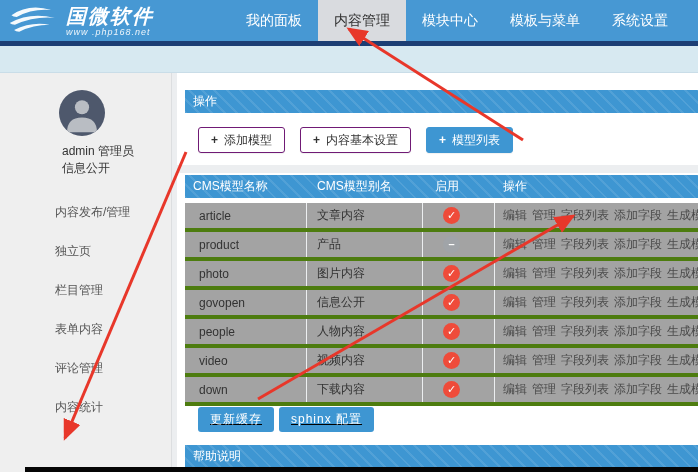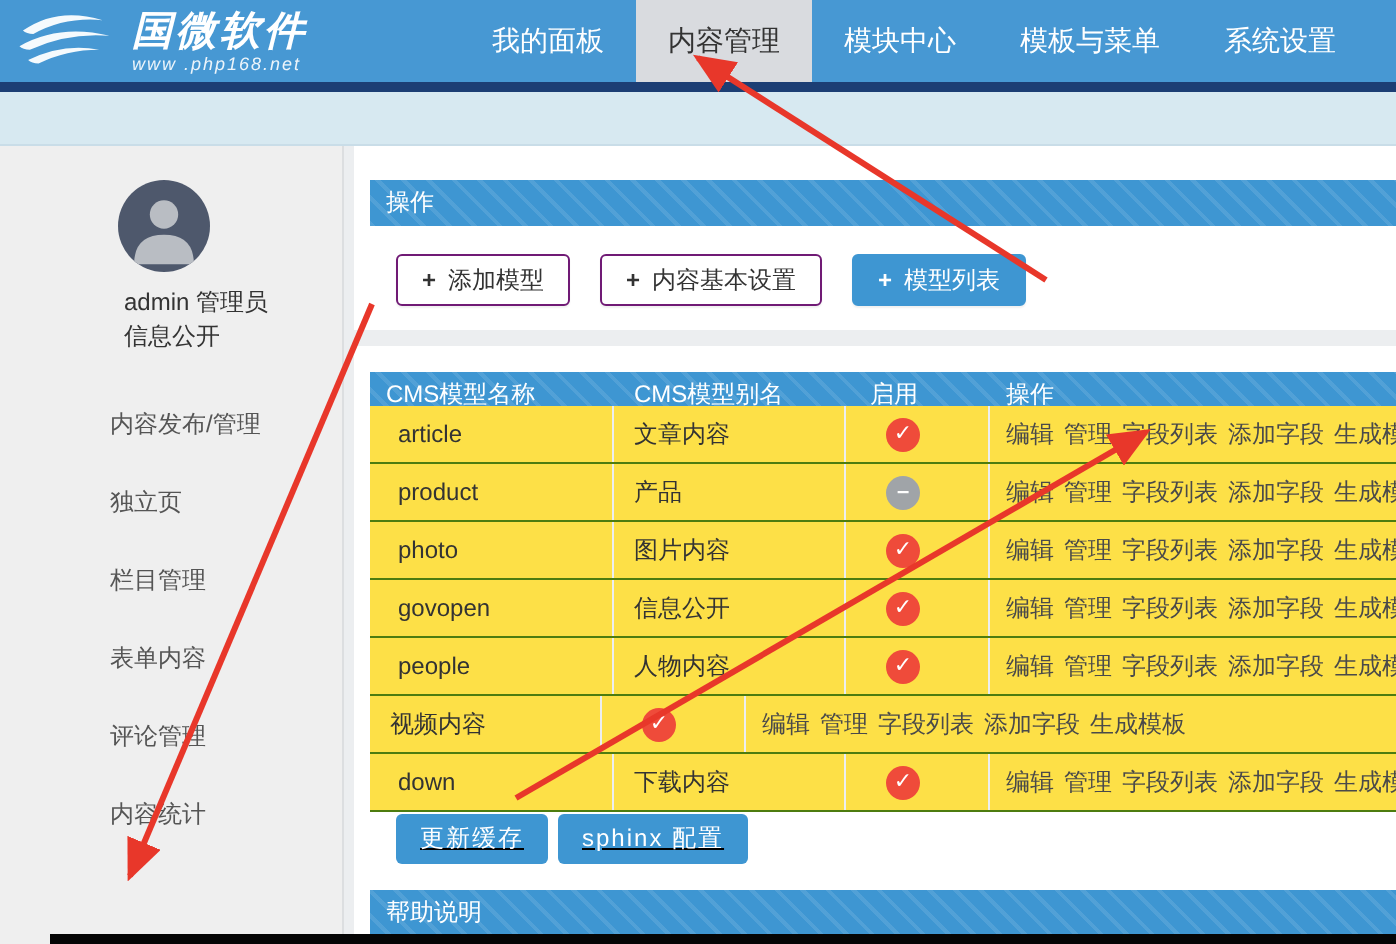--- a/index.html
+++ b/index.html
@@ -38,24 +38,24 @@
   .panel3{top:364px;height:35px;}
   .bar{position:absolute;left:8px;right:0;height:23px;color:#fff;font-size:12px;line-height:23px;padding-left:8px;
        background:#3e96d2;background-image:repeating-linear-gradient(45deg,rgba(255,255,255,.10) 0 2px,transparent 2px 9px);}
   .bar1{top:17px;} .bar3{top:8px;height:27px;}
   .btn-row{position:absolute;left:21px;top:54px;display:flex;gap:15px;}
   .abtn{height:26px;line-height:24px;font-size:12px;padding:0 12px;border:1px solid #701a75;border-radius:3px;
         background:#fff;color:#333;cursor:pointer;box-shadow:0 1px 1px rgba(0,0,0,.06);white-space:nowrap;}
   .abtn .plus{font-weight:bold;margin-right:6px;}
   .abtn.active{background:#3e96d2;border-color:#3e96d2;color:#fff;}
 
-  .thead{position:absolute;left:8px;right:0;top:13px;height:23px;display:flex;color:#fff;font-size:12px;line-height:23px;
+  .thead{position:absolute;left:8px;right:0;top:2px;height:23px;display:flex;color:#fff;font-size:12px;line-height:23px;
          background:#3e96d2;background-image:repeating-linear-gradient(45deg,rgba(255,255,255,.10) 0 2px,transparent 2px 9px);}
   .tbody{position:absolute;left:8px;right:0;top:30px;}
-  .trow{display:flex;height:29px;align-items:center;border-bottom:1px solid #4d7c0f;font-size:12px;color:#333;background:#fde047;}
+  .trow{display:flex;height:29px;align-items:center;border-bottom:4px solid #4d7c0f;font-size:12px;color:#333;background:#a3a3a3;}
   .c-name{width:122px;padding-left:14px;border-right:1px solid #eceef0;align-self:stretch;display:flex;align-items:center;}
   .c-alias{width:116px;padding-left:10px;border-right:1px solid #eceef0;align-self:stretch;display:flex;align-items:center;}
   .c-enable{width:72px;border-right:1px solid #eceef0;align-self:stretch;display:flex;align-items:center;}
   .c-ops{flex:1;padding-left:8px;white-space:nowrap;overflow:hidden;color:#4a4a4a;}
   .h-name{width:122px;padding-left:8px;} .h-alias{width:116px;padding-left:10px;}
   .h-enable{width:72px;padding-left:12px;} .h-ops{flex:1;padding-left:8px;}
   .status{width:17px;height:17px;margin-left:20px;border-radius:50%;color:#fff;font-size:11px;line-height:17px;
           text-align:center;cursor:pointer;font-weight:bold;}
   .status.on{background:#ef4b3a;} .status.off{background:#a0a4a8;}
   .op-link{margin-right:5px;cursor:pointer;}
@@ -171,20 +171,21 @@
           </div>
           <div class="trow">
             <div class="c-name">people</div>
             <div class="c-alias">人物内容</div>
             <div class="c-enable">
               <span class="status on">✓</span>
             </div>
             <div class="c-ops"><span class="op-link">编辑</span><span class="op-link">管理</span><span class="op-link">字段列表</span><span class="op-link">添加字段</span><span class="op-link">生成模板</span></div>
           </div>
           <div class="trow">
+            <div class="c-name">video</div>
             <div class="c-alias">视频内容</div>
             <div class="c-enable">
               <span class="status on">✓</span>
             </div>
             <div class="c-ops"><span class="op-link">编辑</span><span class="op-link">管理</span><span class="op-link">字段列表</span><span class="op-link">添加字段</span><span class="op-link">生成模板</span></div>
           </div>
           <div class="trow">
             <div class="c-name">down</div>
             <div class="c-alias">下载内容</div>
             <div class="c-enable">

